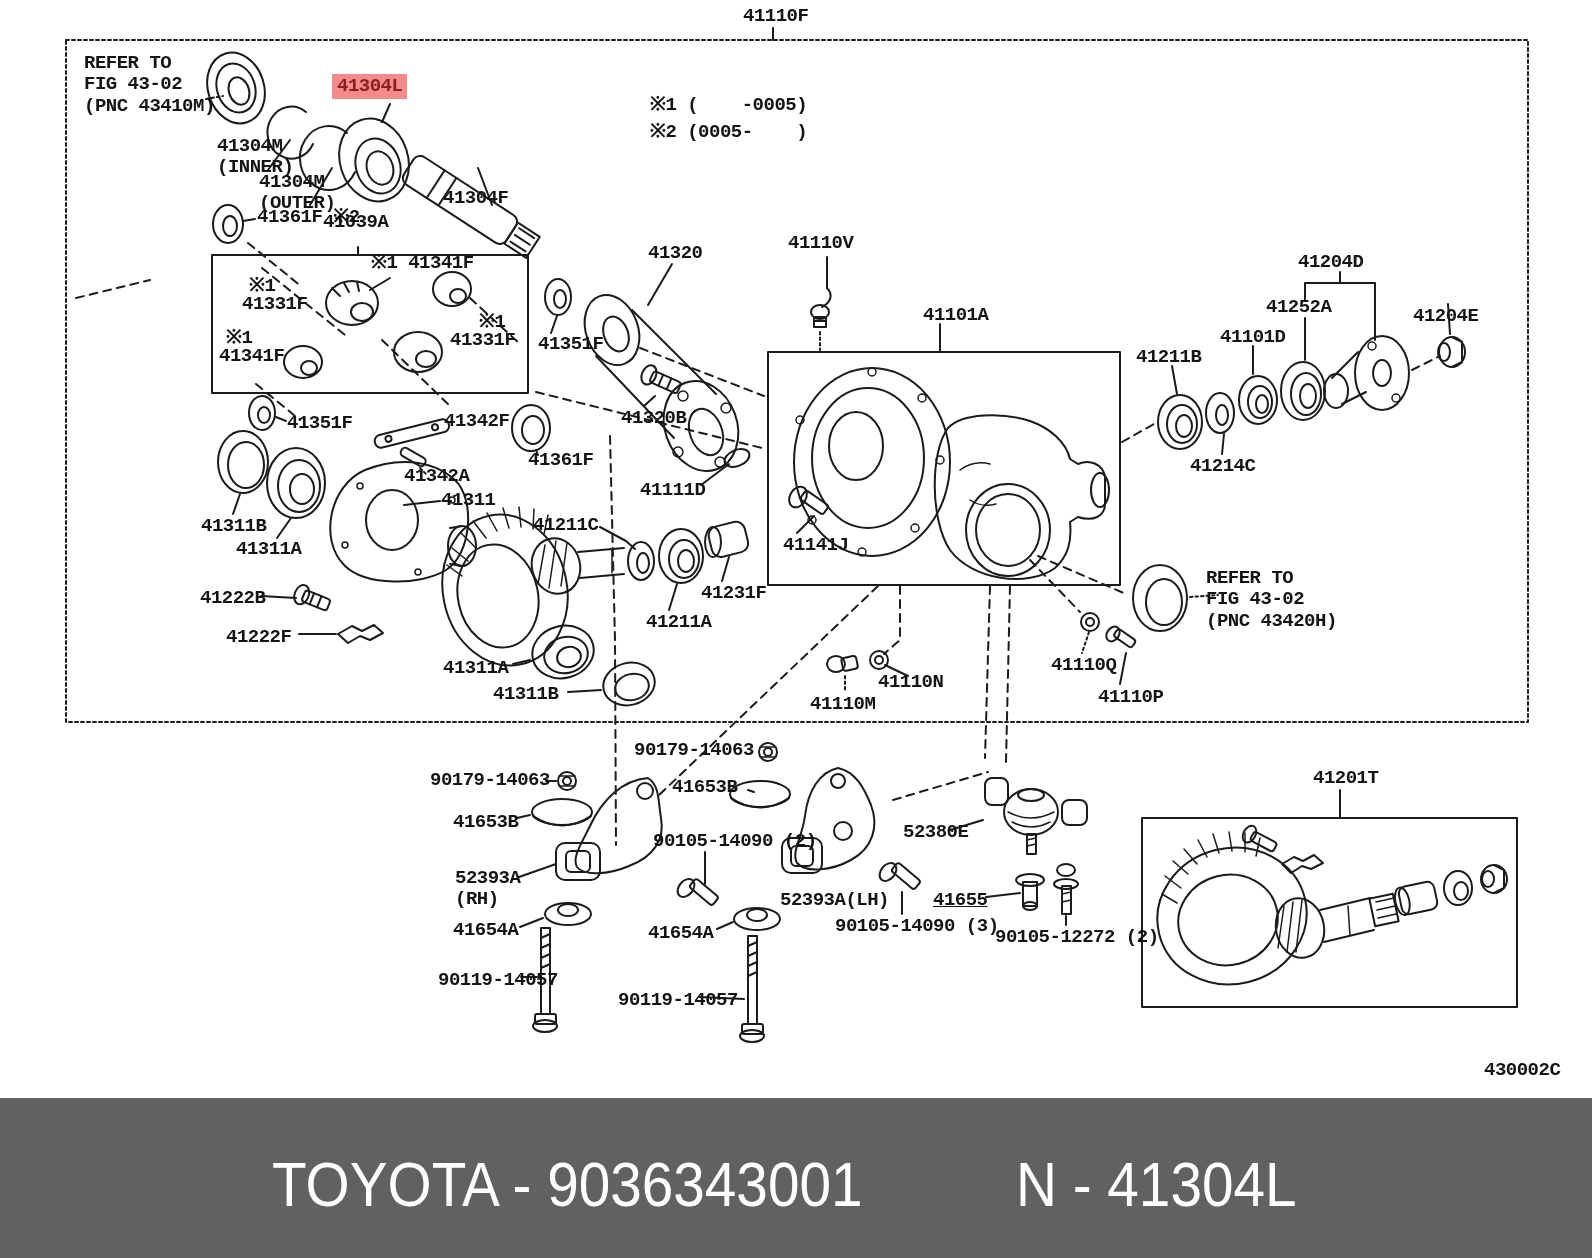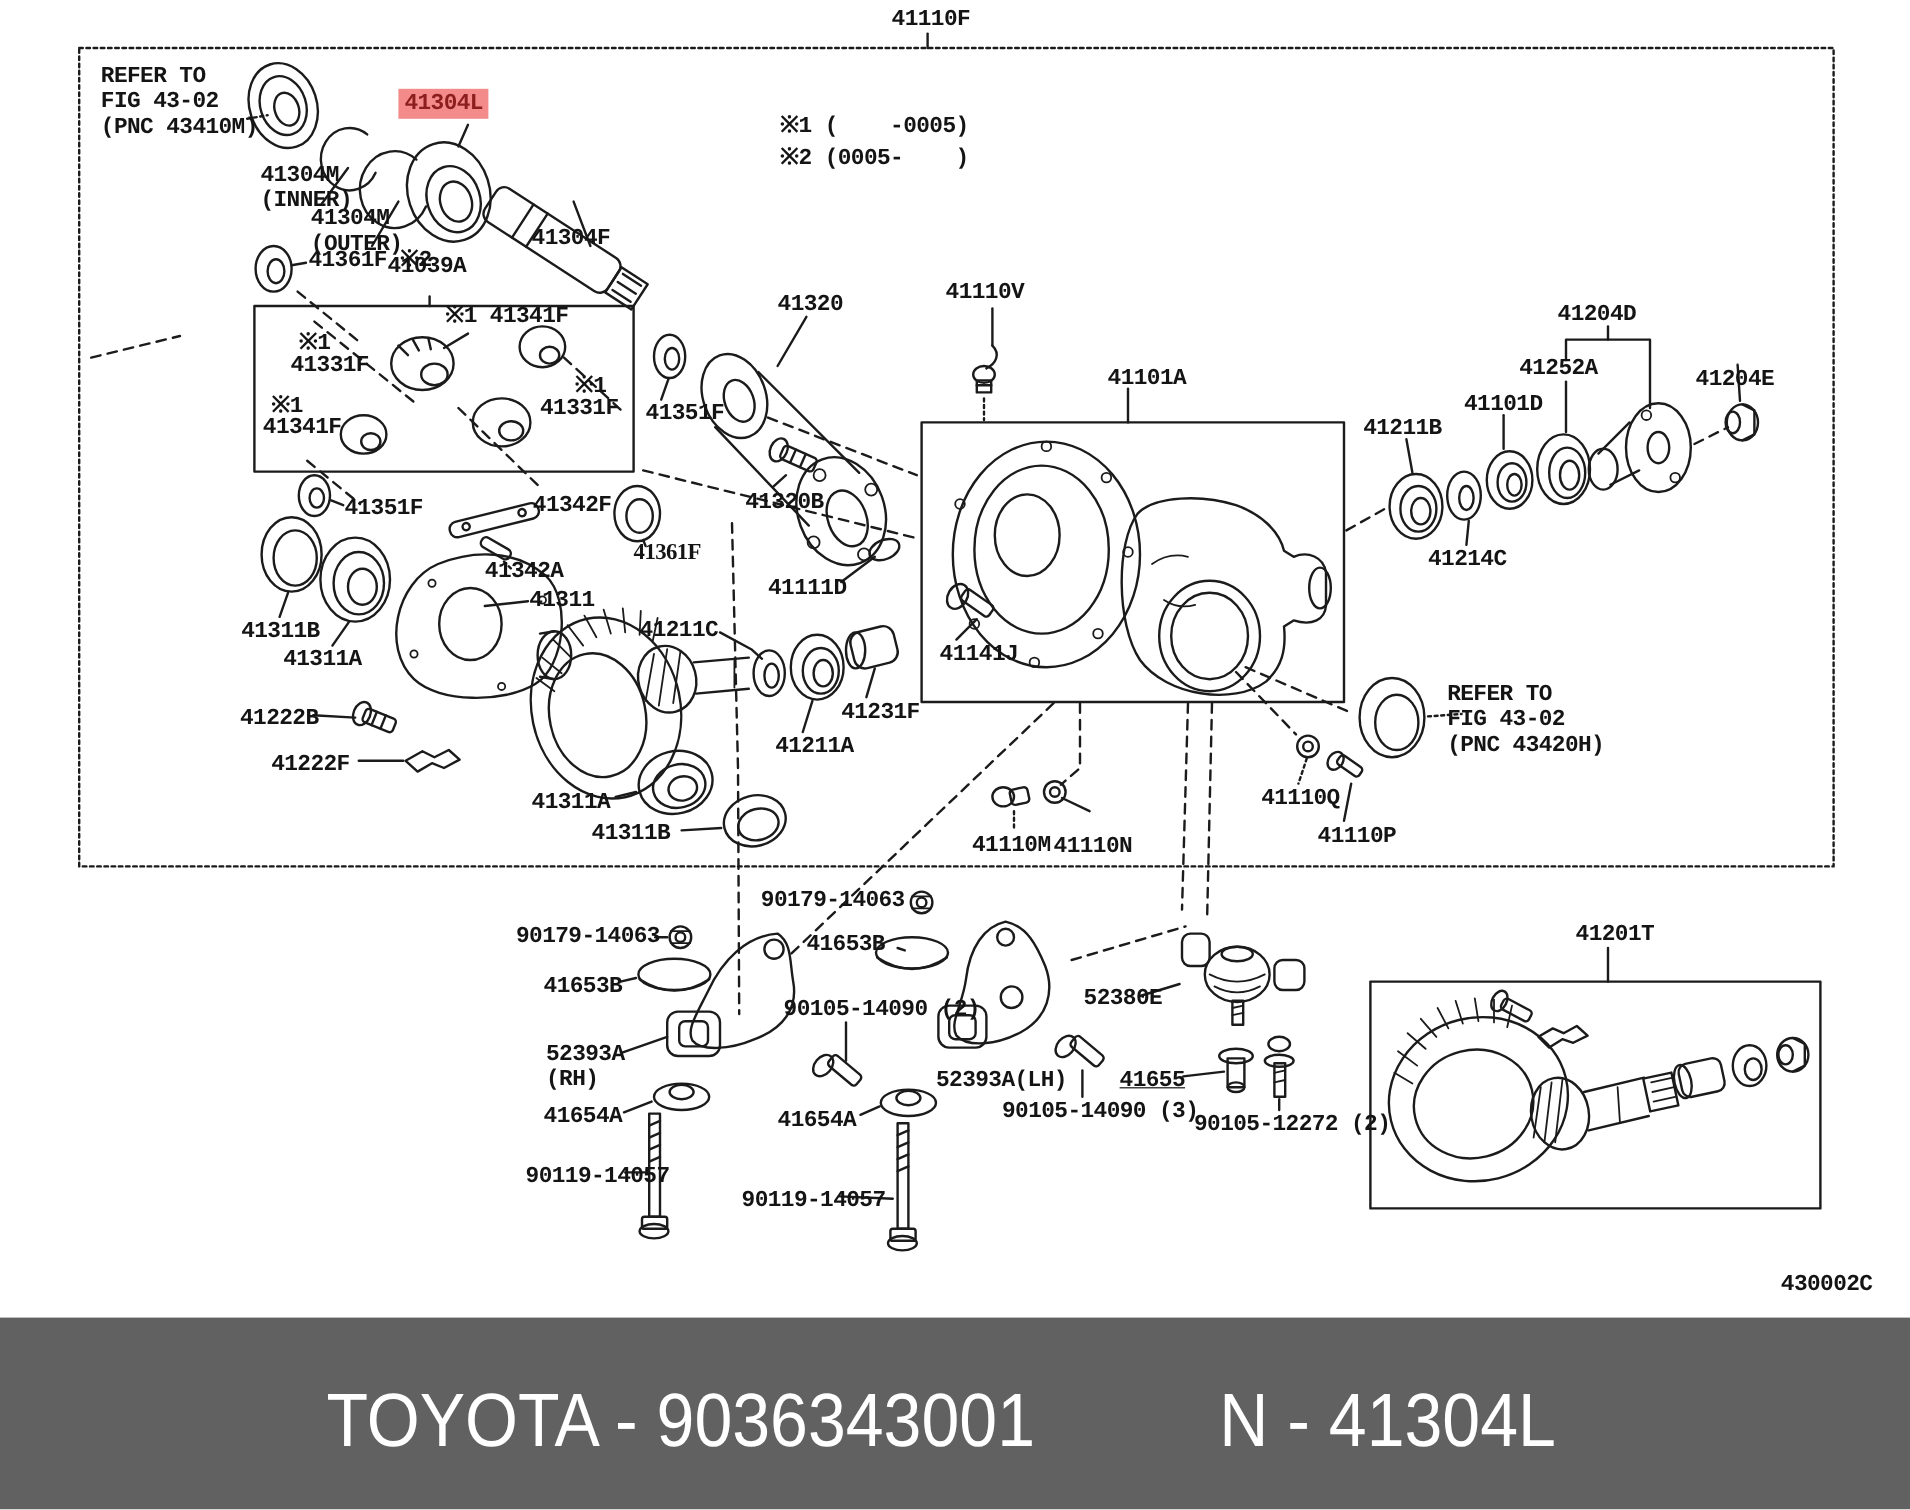--- a/index.html
+++ b/index.html
@@ -484,39 +484,39 @@
       <div class="lbl" style="left: 249px; top: 276px;">※1</div>
       <div class="lbl" style="left: 242px; top: 294px;">41331F</div>
       <div class="lbl" style="left: 226px; top: 328px;">※1</div>
       <div class="lbl" style="left: 219px; top: 346px;">41341F</div>
       <div class="lbl" style="left: 479px; top: 312px;">※1</div>
       <div class="lbl" style="left: 450px; top: 330px;">41331F</div>
       <div class="lbl" style="left: 538px; top: 334px;">41351F</div>
       <div class="lbl" style="left: 287px; top: 413px;">41351F</div>
       <div class="lbl" style="left: 444px; top: 411px;">41342F</div>
       <div class="lbl" style="left: 404px; top: 466px;">41342A</div>
-      <div class="lbl" style="left: 528px; top: 450px; font-family: Liberation Serif, serif;">41361F</div>
+      <div class="lbl" style="left: 528px; top: 450px;">41361F</div>
       <div class="lbl" style="left: 201px; top: 516px;">41311B</div>
       <div class="lbl" style="left: 236px; top: 539px;">41311A</div>
       <div class="lbl" style="left: 441px; top: 490px;">41311</div>
       <div class="lbl" style="left: 200px; top: 588px;">41222B</div>
       <div class="lbl" style="left: 226px; top: 627px;">41222F</div>
       <div class="lbl" style="left: 533px; top: 515px;">41211C</div>
       <div class="lbl" style="left: 443px; top: 658px;">41311A</div>
       <div class="lbl" style="left: 493px; top: 684px;">41311B</div>
       <div class="lbl" style="left: 648px; top: 243px;">41320</div>
       <div class="lbl" style="left: 621px; top: 408px;">41320B</div>
       <div class="lbl" style="left: 788px; top: 233px;">41110V</div>
       <div class="lbl" style="left: 923px; top: 305px;">41101A</div>
       <div class="lbl" style="left: 783px; top: 535px; text-align: center;">41141J</div>
       <div class="lbl" style="left: 640px; top: 480px;">41111D</div>
       <div class="lbl" style="left: 701px; top: 583px;">41231F</div>
       <div class="lbl" style="left: 646px; top: 612px;">41211A</div>
       <div class="lbl" style="left: 810px; top: 694px;">41110M</div>
-      <div class="lbl" style="left: 878px; top: 672px; margin-top: 23px;">41110N</div>
+      <div class="lbl" style="left: 878px; top: 672px;">41110N</div>
       <div class="lbl" style="left: 1051px; top: 655px;">41110Q</div>
       <div class="lbl" style="left: 1098px; top: 687px;">41110P</div>
       <div class="lbl" style="left: 1206px; top: 568px;">REFER TO
 FIG 43-02
 (PNC 43420H)</div>
       <div class="lbl" style="left: 1136px; top: 347px;">41211B</div>
       <div class="lbl" style="left: 1190px; top: 456px;">41214C</div>
       <div class="lbl" style="left: 1220px; top: 327px;">41101D</div>
       <div class="lbl" style="left: 1266px; top: 297px;">41252A</div>
       <div class="lbl" style="left: 1298px; top: 252px;">41204D</div>

